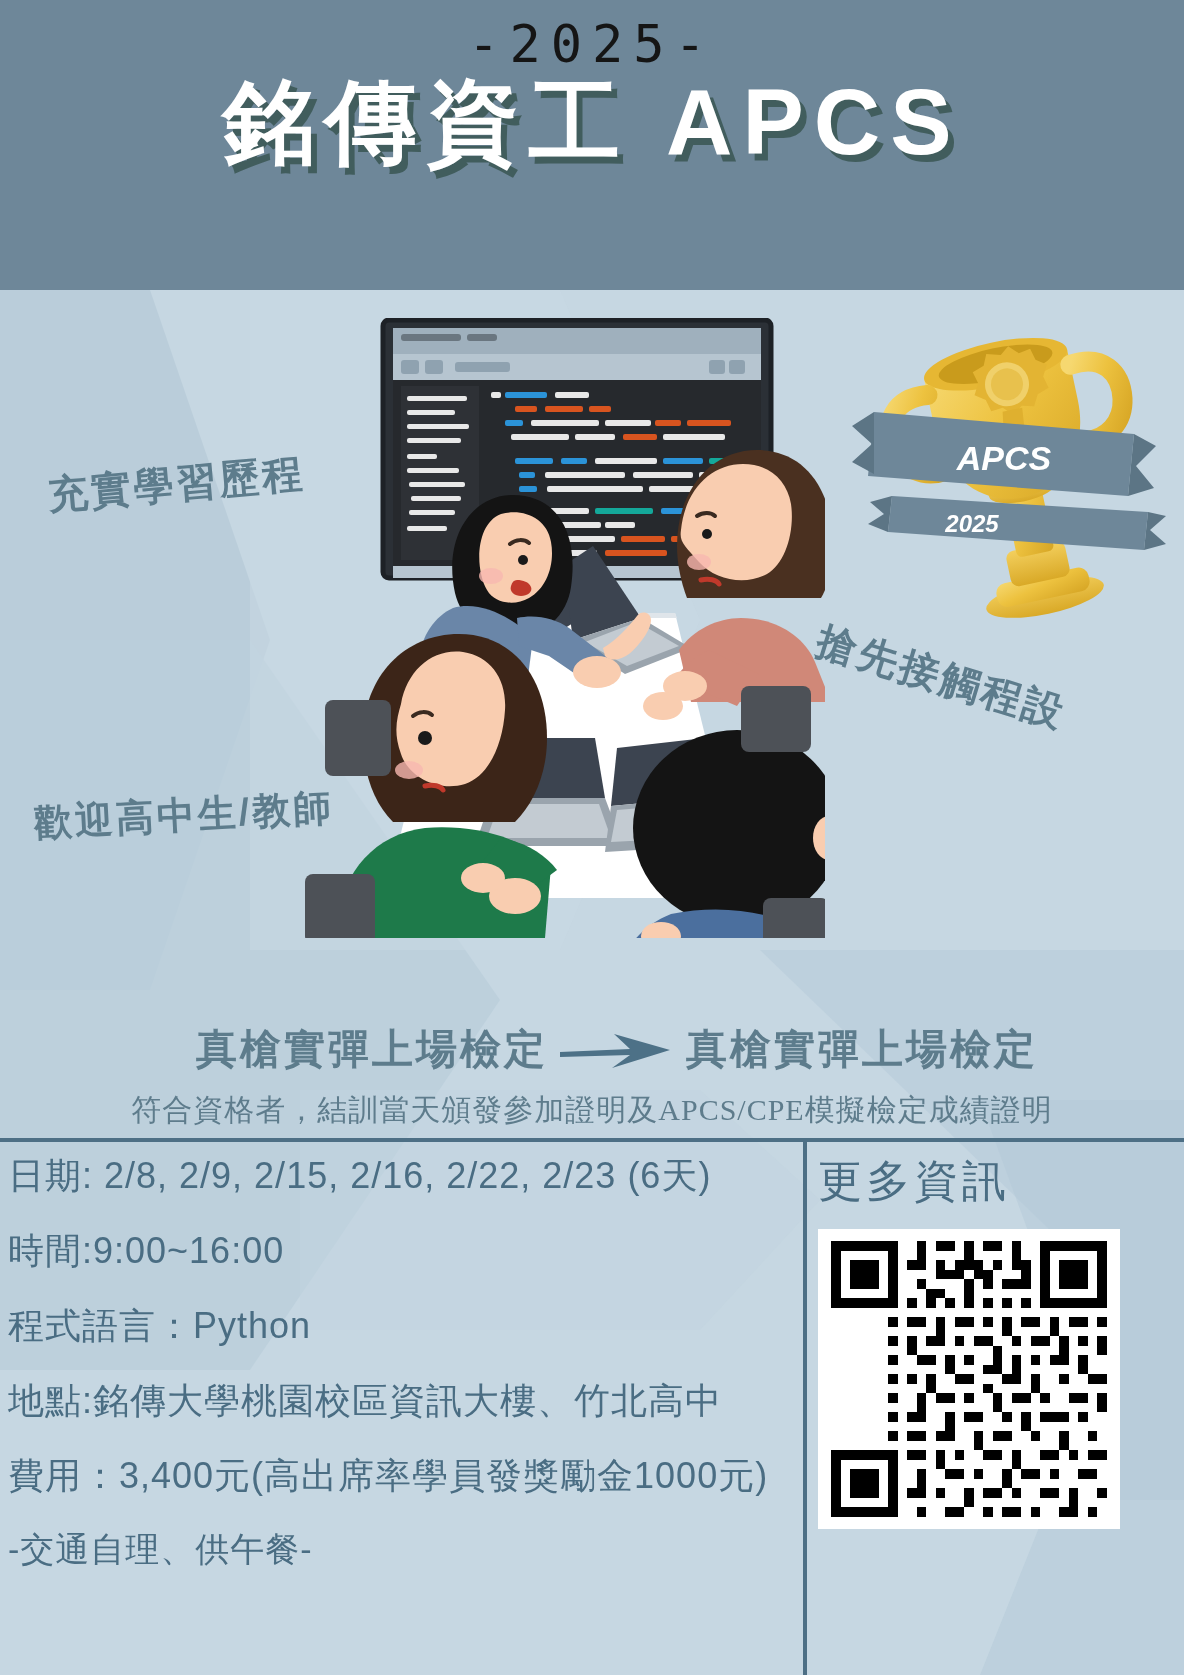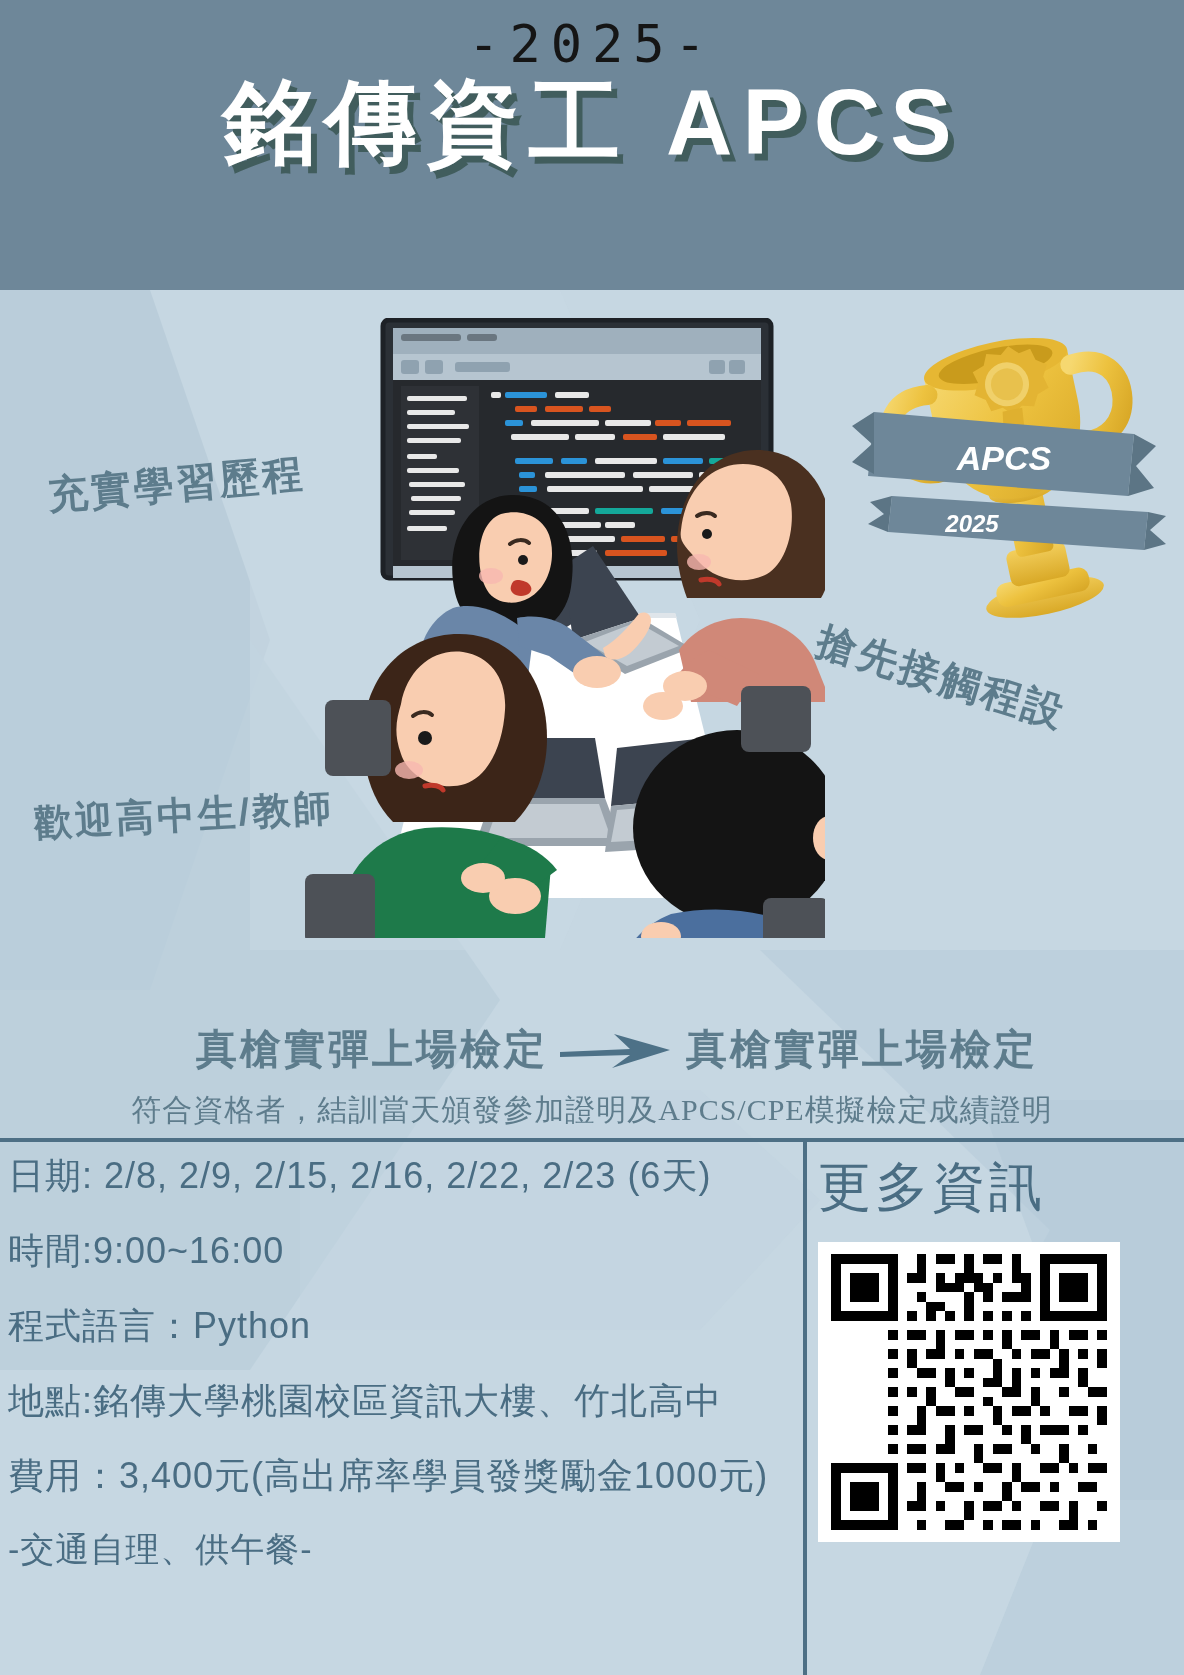--- a/index.html
+++ b/index.html
@@ -81,21 +81,21 @@
     display:flex;flex-direction:column;gap:26px;
   }
   .info-line{
     font-size:36px;color:#4a6d83;letter-spacing:1px;white-space:nowrap;
     font-family:"Liberation Sans","DejaVu Sans",sans-serif;
     font-weight:400;
   }
   .info-line.small{font-size:34px;}
 
   .more{position:absolute;left:818px;top:1152px;width:350px;}
-  .more-title{font-size:53px;color:#4a6d83;letter-spacing:4px;font-family:Liberation Serif, serif;}
+  .more-title{font-size:44px;color:#4a6d83;letter-spacing:4px;font-family:Liberation Serif, serif;}
   .qr-wrap{margin-top:18px;width:302px;height:300px;background:#ffffff;padding:12px;box-sizing:border-box;}
   .qr-wrap svg{display:block;width:100%;height:100%;}
 </style>
 </head>
 <body>
 
 <div class="poster">
 
   <div class="bg-layer">
     <svg width="1184" height="1675" viewBox="0 0 1184 1675" xmlns="http://www.w3.org/2000/svg">

